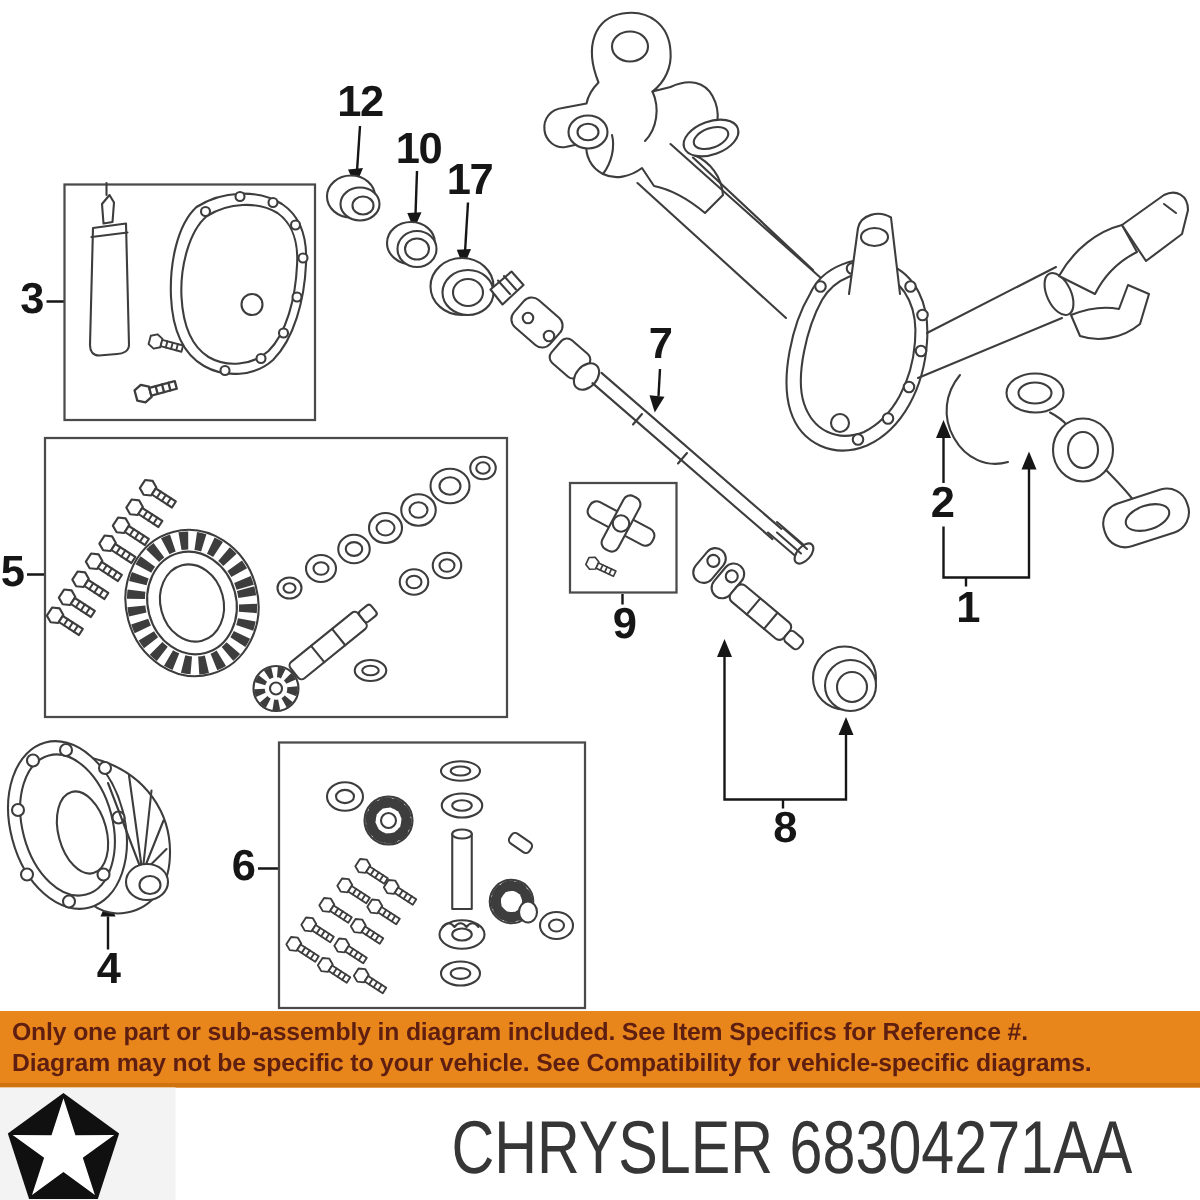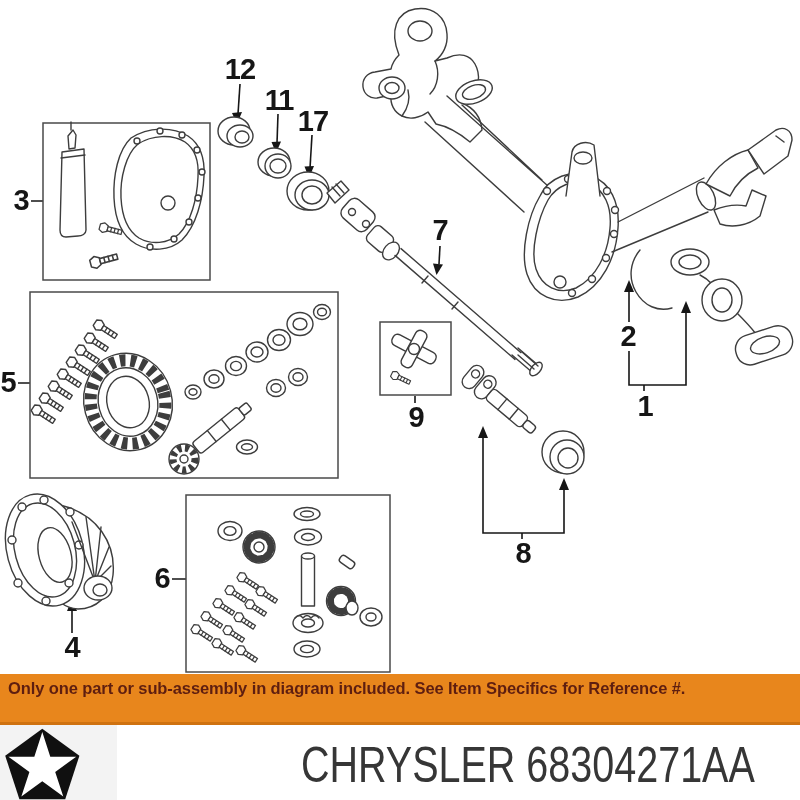--- a/index.html
+++ b/index.html
@@ -315,34 +315,35 @@
         <use href="#bolt" transform="translate(251,605) rotate(33) scale(0.9)"></use>
         <use href="#bolt" transform="translate(240,618) rotate(33) scale(0.9)"></use>
         <use href="#bolt" transform="translate(229,631) rotate(33) scale(0.9)"></use>
         <use href="#bolt" transform="translate(218,644) rotate(33) scale(0.9)"></use>
         <use href="#bolt" transform="translate(242,651) rotate(33) scale(0.9)"></use>
       </g>
     </svg>
 
     <div class="callout" style="left:21px;top:200px;">3</div>
     <div class="callout" style="left:240px;top:69px;">12</div>
-    <div class="callout" style="left:279px;top:100px;">11</div>
+    <div class="callout" style="left:279px;top:100px;">10</div>
     <div class="callout" style="left:313px;top:121px;">17</div>
     <div class="callout" style="left:440px;top:230px;">7</div>
     <div class="callout" style="left:628px;top:336px;">2</div>
     <div class="callout" style="left:645px;top:406px;">1</div>
     <div class="callout" style="left:8px;top:382px;">5</div>
     <div class="callout" style="left:416px;top:417px;">9</div>
     <div class="callout" style="left:523px;top:553px;">8</div>
     <div class="callout" style="left:72px;top:647px;">4</div>
     <div class="callout" style="left:162px;top:578px;">6</div>
   </div>
 
   <div class="banner">
     <div>Only one part or sub-assembly in diagram included. See Item Specifics for Reference #.</div>
+    <div>Diagram may not be specific to your vehicle. See Compatibility for vehicle-specific diagrams.</div>
   </div>
 
   <div class="footer"></div>
   <div class="logo-block">
     <svg class="pentastar" width="92" height="73" viewBox="0 0 92 86">
       <polygon points="44,2 87.7,33.8 71,85.2 17,85.2 0.3,33.8" fill="#101010"></polygon>
       <polygon points="44,6 53.4,35.1 83.9,35 59.2,52.9 68.7,82 44,64 19.3,82 28.8,52.9 4.1,35 34.6,35.1" fill="#ffffff"></polygon>
     </svg>
   </div>
   <div class="brand">CHRYSLER 68304271AA</div>

